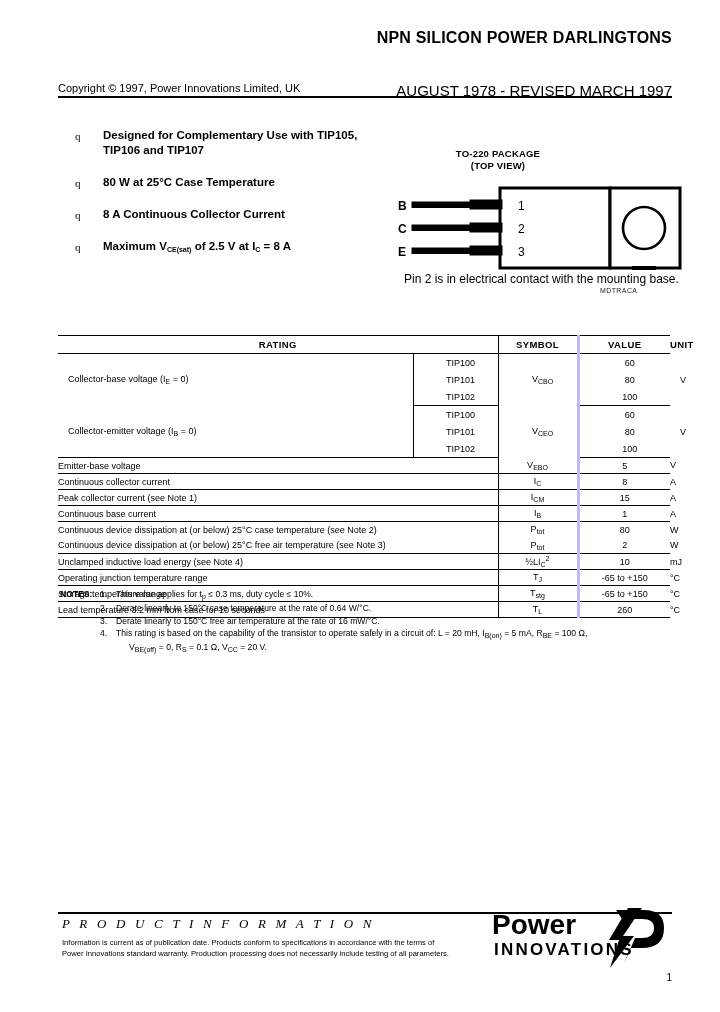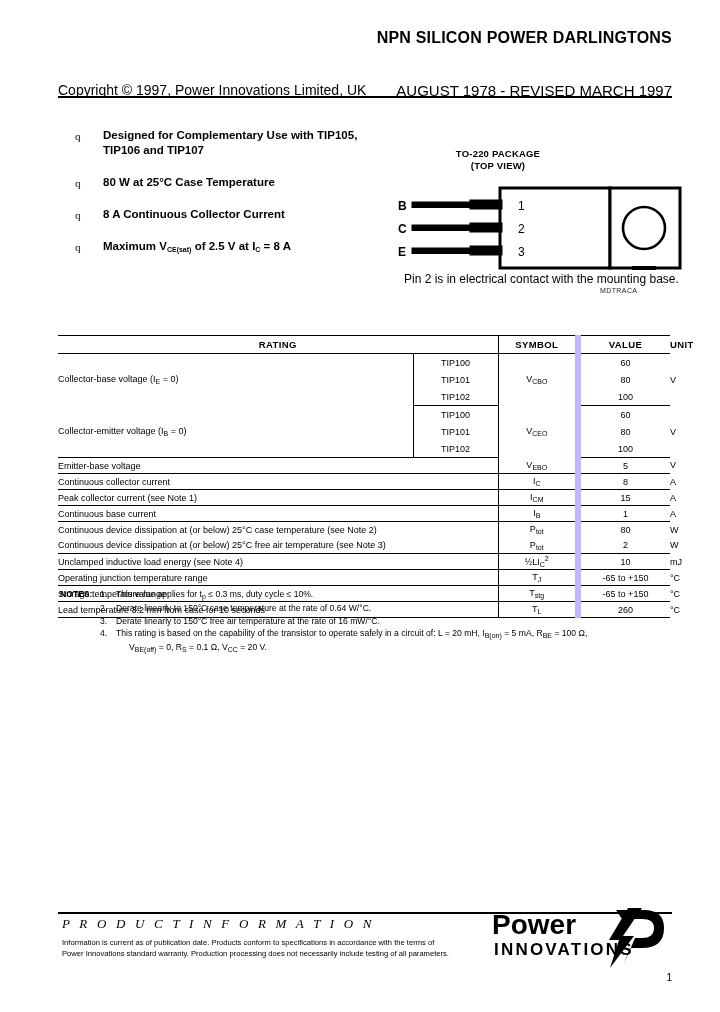--- a/index.html
+++ b/index.html
@@ -9,21 +9,21 @@
     -webkit-font-smoothing:none;
   }
   .page{position:absolute;inset:0;}
 
   
   .hdr-titles{position:absolute;right:48px;top:28px;text-align:right;line-height:1.12;}
   .hdr-line1{font-size:15px;font-weight:bold;letter-spacing:.2px;}
   .hdr-line2{font-size:16px;font-weight:bold;letter-spacing:.2px;margin-top:1px;}
 
   .meta-row{position:absolute;left:58px;right:48px;top:82px;height:14px;}
-  .copyright{position:absolute;left:0;top:0;font-size:14px;}
+  .copyright{position:absolute;left:0;top:0;font-size:11px;}
   .revdate{position:absolute;right:0;top:0;font-size:15px;}
   .rule-top{position:absolute;left:58px;right:48px;top:96px;height:2px;background:#000;}
 
   
   .features{position:absolute;left:75px;top:128px;width:300px;}
   .feat{position:relative;padding-left:28px;margin-bottom:17px;font-size:11.5px;font-weight:bold;line-height:1.3;}
   .feat .bullet{position:absolute;left:0;top:1px;font-family:"Liberation Serif",serif;font-weight:normal;font-size:11px;}
 
   
   .pkg{position:absolute;left:392px;top:148px;width:300px;height:150px;}
@@ -36,32 +36,32 @@
   
   .sec-head{position:absolute;left:58px;top:316px;font-size:12.5px;font-weight:bold;}
 
   
   .tbl{position:absolute;left:58px;top:335px;width:612px;
        border-collapse:collapse;font-size:9px;table-layout:fixed;}
   .tbl td,.tbl th{border:0;padding:0;vertical-align:middle;}
   .tbl .bt{border-top:1px solid #000;}
   .tbl .bb{border-bottom:1px solid #000;}
   .tbl .bl{border-left:1px solid #000;}
-  .tbl .br{border-right:6px solid #c4b5fd;}
+  .tbl .br{border-right:3px solid #c4b5fd;}
 
   .hdr-cell{font-weight:bold;text-align:center;height:17px;font-size:9.5px;letter-spacing:.4px;}
 
   .rating-cell{padding-left:6px;text-align:left;}
   .part-cell{text-align:center;}
   .sym-cell{text-align:center;}
   .val-cell{text-align:center;}
   .unit-cell{text-align:center;}
 
   .r1{height:16px;}
-  .grp td{height:17px;}
+  .grp td{height:17px;padding-left:10px;}
 
   sub{font-size:7px;vertical-align:-2px;}
   sup{font-size:7px;vertical-align:4px;}
 
   
   .notes{position:absolute;left:60px;top:588px;width:612px;font-size:8.6px;line-height:1.45;}
   .notes-label{position:absolute;left:0;top:0;font-weight:bold;}
   .note-list{margin:0;padding:0;list-style:none;}
   .note{position:relative;padding-left:56px;}
   .note .num{position:absolute;left:40px;top:0;}

